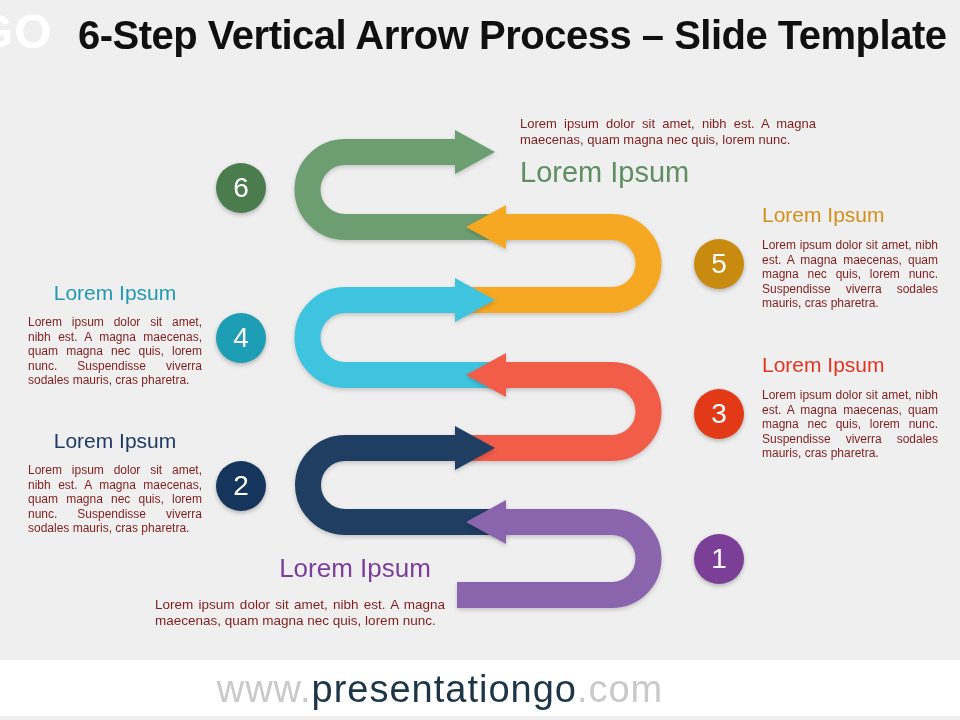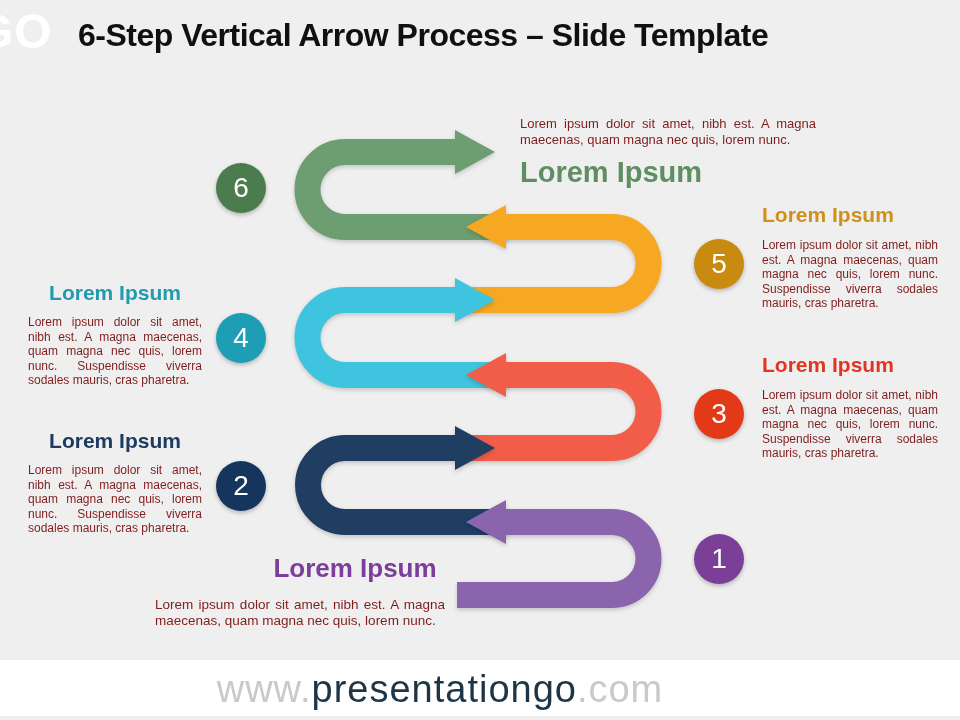--- a/index.html
+++ b/index.html
@@ -1,31 +1,31 @@
 <!DOCTYPE html>
 <html><head>
 <meta charset="utf-8">
 <style>
   html,body{margin:0;padding:0;}
   body{width:960px;height:720px;position:relative;overflow:hidden;
        font-family:"Liberation Sans",sans-serif;background:#f0efef;}
   .stage{position:absolute;inset:0;}
   .logo{position:absolute;left:-24px;top:4px;font-size:48px;font-weight:bold;
         color:#ffffff;letter-spacing:1px;}
-  .title{position:absolute;left:78px;top:12px;width:880px;font-size:32px;
+  .title{position:absolute;left:78px;top:12px;width:880px;font-size:40px;
          font-weight:bold;color:#101010;line-height:46px;letter-spacing:-0.5px;}
   svg.arrows{position:absolute;left:0;top:0;pointer-events:none;}
   .arrow-group{filter:drop-shadow(0 2px 2px rgba(0,0,0,0.18));}
   .num-circle{position:absolute;width:50px;height:50px;border-radius:50%;
       display:flex;align-items:center;justify-content:center;color:#fff;
       font-size:28px;font-weight:400;box-shadow:0 2px 4px rgba(0,0,0,0.25);}
   .c6{left:216px;top:163px;} .c5{left:694px;top:239px;}
   .c4{left:216px;top:313px;} .c3{left:694px;top:389px;}
   .c2{left:216px;top:461px;} .c1{left:694px;top:534px;}
-  .blk-heading{position:absolute;font-weight:bold;font-size:21px;line-height:24px;}
+  .blk-heading{position:absolute;font-weight:normal;font-size:21px;line-height:24px;}
   .blk-body{position:absolute;color:#7f1d1d;font-size:12px;line-height:14.6px;
             text-align:justify;}
   .h4{left:28px;top:281px;width:174px;text-align:center;}
   .b4{left:28px;top:315px;width:174px;}
   .h2{left:28px;top:429px;width:174px;text-align:center;}
   .b2{left:28px;top:463px;width:174px;}
   .h5{left:762px;top:203px;}
   .b5{left:762px;top:238px;width:176px;}
   .h3{left:762px;top:353px;}
   .b3{left:762px;top:388px;width:176px;}

